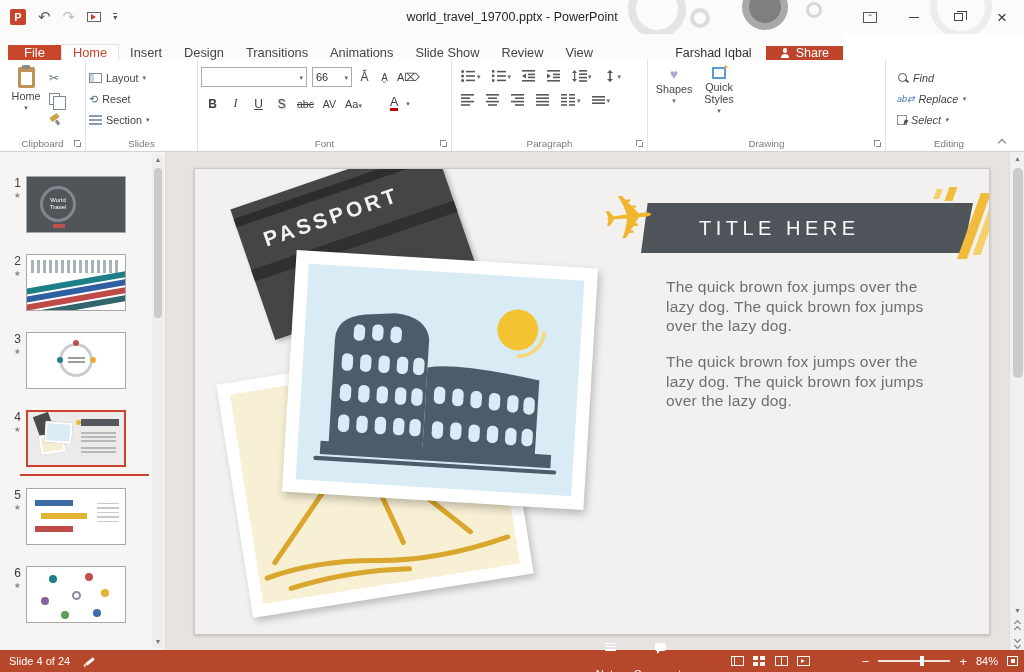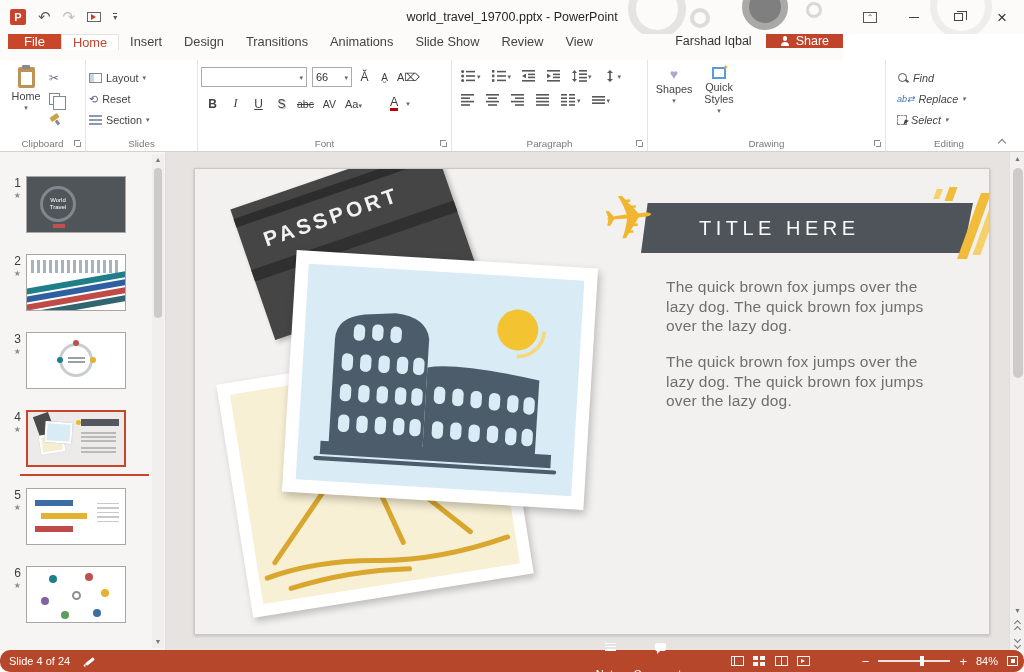--- a/index.html
+++ b/index.html
@@ -20,21 +20,21 @@
   .winctl { position:absolute; right:0; top:0; height:34px; display:flex; align-items:center; z-index:4; }
   .winbtn { width:44px; height:34px; display:flex; align-items:center; justify-content:center; color:#444; }
   .ribbon-opts { width:14px; height:11px; border:1.2px solid #555; display:flex; align-items:flex-start; justify-content:center; font-size:8px; color:#555; line-height:9px; }
   .min-glyph { width:10px; border-bottom:1.6px solid #444; height:1px; }
   .restore-glyph { width:9px; height:8px; border:1.2px solid #444; position:relative; background:#FCFBFA; }
   .restore-glyph::before { content:""; position:absolute; left:2px; top:-3px; width:9px; height:8px; border:1.2px solid #444; border-bottom:none; border-left:none; }
   .close-glyph { font-size:17px; color:#333; line-height:17px; }
   .circ { position:absolute; border-radius:50%; pointer-events:none; z-index:1; }
 
   
-  .tabrow { position:absolute; left:0; top:34px; width:843px; height:26px; background:#FCFBFA; display:flex; align-items:flex-start; z-index:5; }
+  .tabrow { position:absolute; left:0; top:34px; width:843px; height:26px; background:#FCFBFA; display:flex; align-items:flex-end; z-index:5; }
   .filetab { background:#C8472B; color:#fff; font-size:13px; padding:0 16px; display:flex; align-items:center; margin-left:8px; }
   .tab { font-size:12.8px; color:#444; padding:0 11px; display:flex; align-items:center; }
   .tab.active { background:#fff; color:#C8442C; border:1px solid #E4E2E0; border-bottom:none; }
   .tellme { display:flex; align-items:center; gap:6px; margin-left:26px; font-size:12.5px; color:#666; }
   .bulb { width:9px; height:9px; background:#F2C64B; border-radius:50%; position:relative; }
   .bulb::after { content:""; position:absolute; left:2.5px; top:9px; width:4px; height:3px; background:#999; }
   .account { margin-left:auto; font-size:12.5px; color:#333; display:flex; align-items:center; }
   .sharebtn { background:#C0432C; color:#fff; font-size:12.5px; display:flex; align-items:center; gap:6px; padding:0 14px; margin-left:14px; }
   .person { width:10px; height:10px; position:relative; }
   .person::before { content:""; position:absolute; left:3px; top:0; width:4.5px; height:4.5px; background:#fff; border-radius:50%; }
@@ -148,21 +148,21 @@
   .vscroll { position:absolute; right:0; top:0; width:15px; height:498px; background:#F1F0EF; border-left:1px solid #E0DEDC; }
   .vscroll .arrow { width:15px; height:14px; font-size:7px; color:#777; text-align:center; line-height:14px; }
   .vscroll .sthumb { position:absolute; left:2.5px; top:16px; width:10px; height:210px; background:#CDCBC9; border-radius:5px; }
   .navchunk { position:absolute; bottom:0; left:0; width:15px; }
   .chevpair { width:15px; height:16px; display:flex; flex-direction:column; align-items:center; justify-content:center; gap:1px; }
   .chev { width:5px; height:5px; border-right:1.6px solid #777; border-bottom:1.6px solid #777; }
   .chev.up { transform:rotate(-135deg); }
   .chev.down { transform:rotate(45deg); }
 
   
-  .statusbar { position:absolute; left:0; top:650px; width:1024px; height:22px; background:#B7472A; color:#fff; display:flex; align-items:center; font-size:11px;border-radius:10px; }
+  .statusbar { position:absolute; left:0; top:650px; width:1024px; height:22px; background:#B7472A; color:#fff; display:flex; align-items:center; font-size:11px; }
   .sb-left { display:flex; align-items:center; gap:14px; padding-left:9px; }
   .pen { width:12px; height:12px; position:relative; }
   .pen::before { content:""; position:absolute; left:1px; top:5px; width:10px; height:3px; background:#fff; transform:rotate(-38deg); border-radius:1px; }
   .pen::after { content:""; position:absolute; left:0; top:9px; border-top:3px solid #fff; border-right:3px solid transparent; transform:rotate(-38deg); }
   .sb-right { margin-left:auto; display:flex; align-items:center; gap:9px; padding-right:6px; }
   .sb-item { display:flex; align-items:center; gap:17px;flex-direction:column; }
   .notes-ico { width:11px; height:8px; background:repeating-linear-gradient(180deg,#fff 0 1.3px,transparent 1.3px 3.2px); }
   .comments-ico { width:11px; height:8px; background:#fff; border-radius:2px; position:relative; }
   .comments-ico::after { content:""; position:absolute; left:2px; bottom:-3px; border-top:3.5px solid #fff; border-right:3.5px solid transparent; }
   .view-ico { width:13px; height:10px; border:1.2px solid #fff; position:relative; opacity:.95; }

